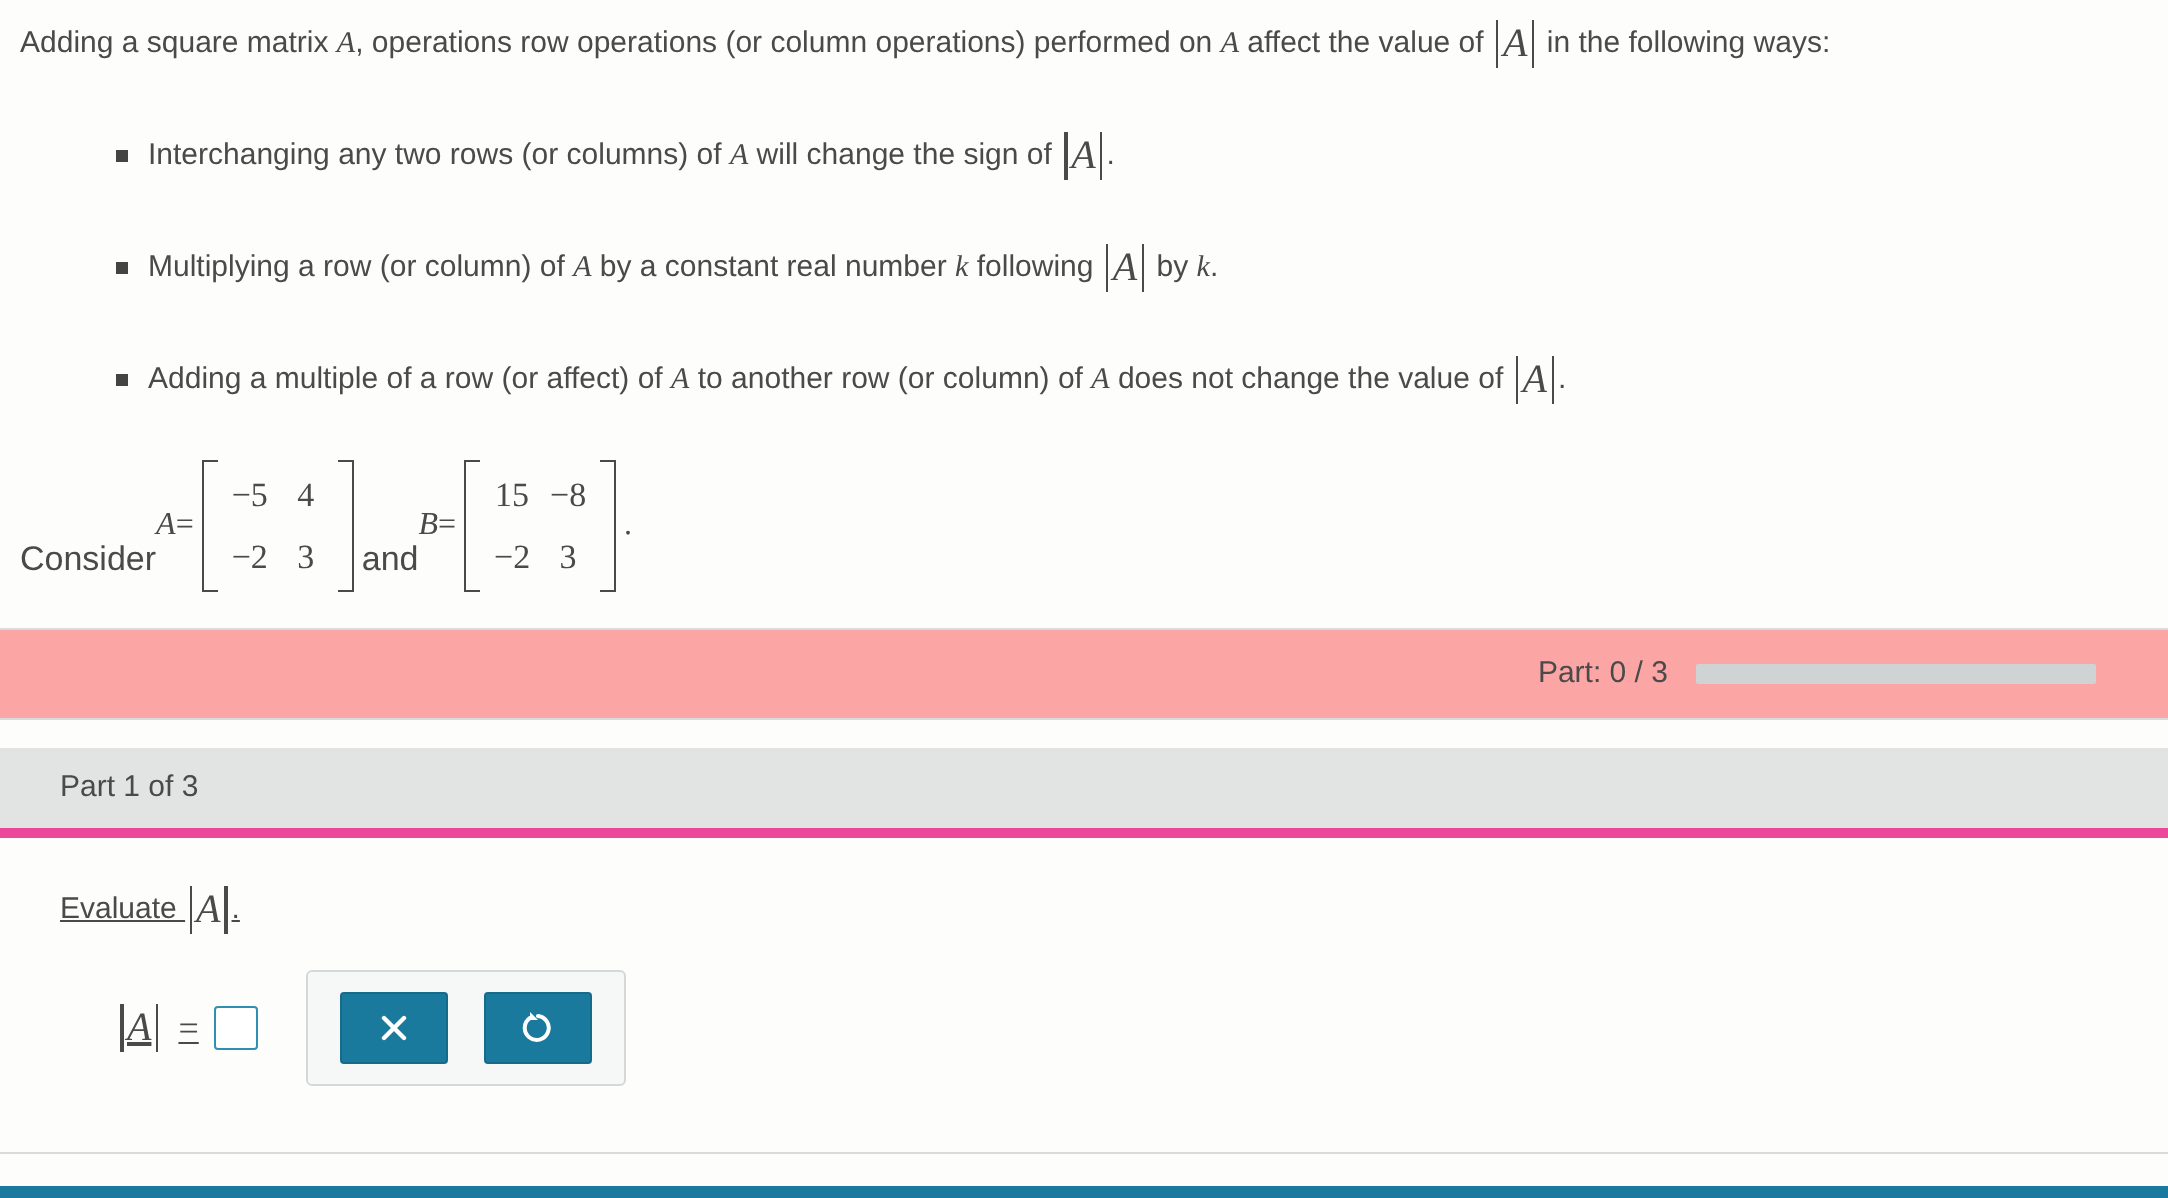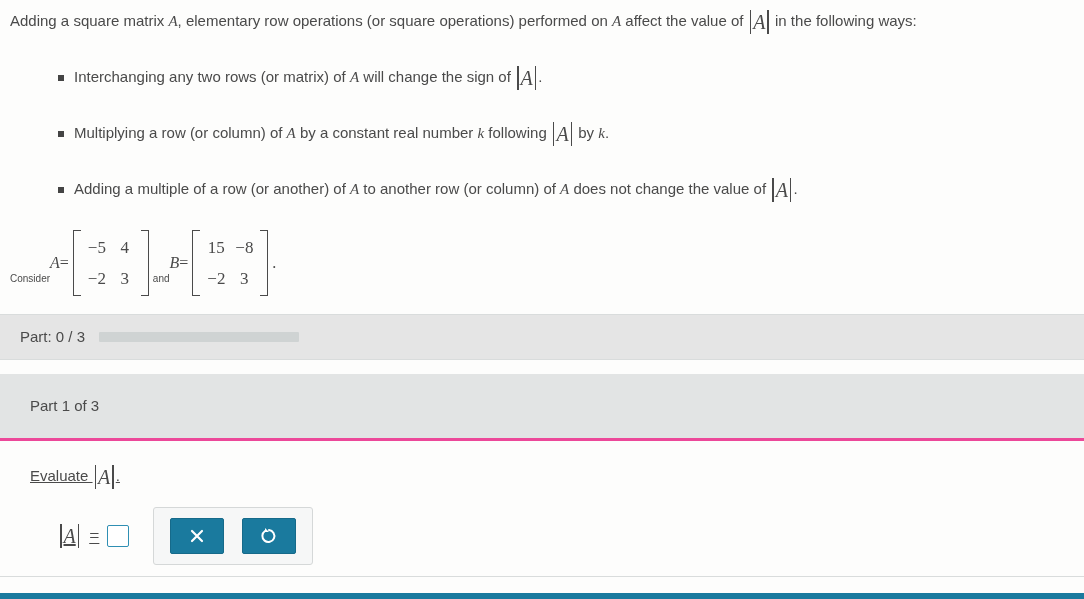--- a/index.html
+++ b/index.html
@@ -45,21 +45,21 @@
       background: #4a4a4a;
     }
     .det-inner { padding: 0 2px; font-style: italic; }
     .consider {
       display: flex;
       align-items: center;
       margin: 10px 0 18px;
       font-family: 'Times New Roman', serif;
       font-size: 16px;
     }
-    .consider .label { font-family: Arial, sans-serif; font-size: 10px; margin-top: 32px; }
+    .consider .label { font-family: Arial, sans-serif; font-size: 17px; margin-top: 32px; }
     .matrix {
       display: inline-flex;
       align-items: stretch;
       margin: 0 4px;
     }
     .mbracket-l, .mbracket-r {
       width: 8px;
       border-top: 1.5px solid #4a4a4a;
       border-bottom: 1.5px solid #4a4a4a;
     }
@@ -72,43 +72,44 @@
     }
     .mrow { display: flex; }
     .mcell {
       min-width: 28px;
       text-align: center;
       padding: 2px 4px;
       font-family: 'Times New Roman', serif;
       font-size: 17px;
     }
     .part-progress {
-      background: #e5e5e5;
+      background: #fca5a5;
       border-top: 1px solid #d9dcdc;
       border-bottom: 1px solid #d9dcdc;
-      padding: 10px 20px;
+      padding: 10px 36px;
       display: flex;
       align-items: center;
       gap: 14px;
+      justify-content: flex-end;
     }
     .pbar {
       width: 200px; height: 10px;
       background: #cfd3d3;
       position: relative;
       border-radius: 1px;
     }
     .pbar-fill {
       position: absolute; left: 0; top: 0; bottom: 0;
       width: 0%;
       background: #2f8fb3;
     }
     .part-title {
       background: #e2e4e4;
-      border-bottom: 3px solid #ec4899;
-      padding: 20px 30px;
+      border-bottom: 5px solid #ec4899;
+      padding: 8px 30px;
       margin-top: 14px;
     }
     .part-body { padding: 20px 30px 10px; text-decoration: underline; }
     .eval-row {
       display: flex;
       align-items: center;
       gap: 24px;
       margin-top: 14px;
       margin-left: 28px;
     }
@@ -149,53 +150,53 @@
       position: absolute;
       bottom: 22px; left: 0; right: 0;
       border-top: 1px solid #d9dcdc;
     }
   </style>
 </head>
 <body>
 
 <div class="content">
   <div class="intro">
-    <span>Adding a square matrix </span><span class="ital">A</span><span>, elementary row operations (or square operations) performed on </span><span class="ital">A</span><span> affect the value of </span>
+    <span>Adding a square matrix </span><span class="ital">A</span><span>, operations row operations (or column operations) performed on </span><span class="ital">A</span><span> affect the value of </span>
     <span class="det">
         <span class="det-inner">A</span>
       </span>
     <span> in the following ways:</span>
   </div>
 
   <div class="bullets">
     <div class="bullet-row">
       <span class="sq"></span>
       <div>
-        <span>Interchanging any two rows (or matrix) of </span><span class="ital">A</span><span> will change the sign of </span>
+        <span>Interchanging any two rows (or columns) of </span><span class="ital">A</span><span> will change the sign of </span>
         <span class="det">
             <span class="det-inner">A</span>
           </span><span>.</span>
       </div>
     </div>
 
     <div class="bullet-row">
       <span class="sq"></span>
       <div>
         <span>Multiplying a row (or column) of </span><span class="ital">A</span><span> by a constant real number </span><span class="ital">k</span><span> following </span>
         <span class="det">
             <span class="det-inner">A</span>
           </span>
         <span> by </span><span class="ital">k</span><span>.</span>
       </div>
     </div>
 
     <div class="bullet-row">
       <span class="sq"></span>
       <div>
-        <span>Adding a multiple of a row (or another) of </span><span class="ital">A</span><span> to another row (or column) of </span><span class="ital">A</span><span> does not change the value of </span>
+        <span>Adding a multiple of a row (or affect) of </span><span class="ital">A</span><span> to another row (or column) of </span><span class="ital">A</span><span> does not change the value of </span>
         <span class="det">
             <span class="det-inner">A</span>
           </span><span>.</span>
       </div>
     </div>
   </div>
 
   <div class="consider">
     <span class="label">Consider </span>
     <span class="ital">A</span>

